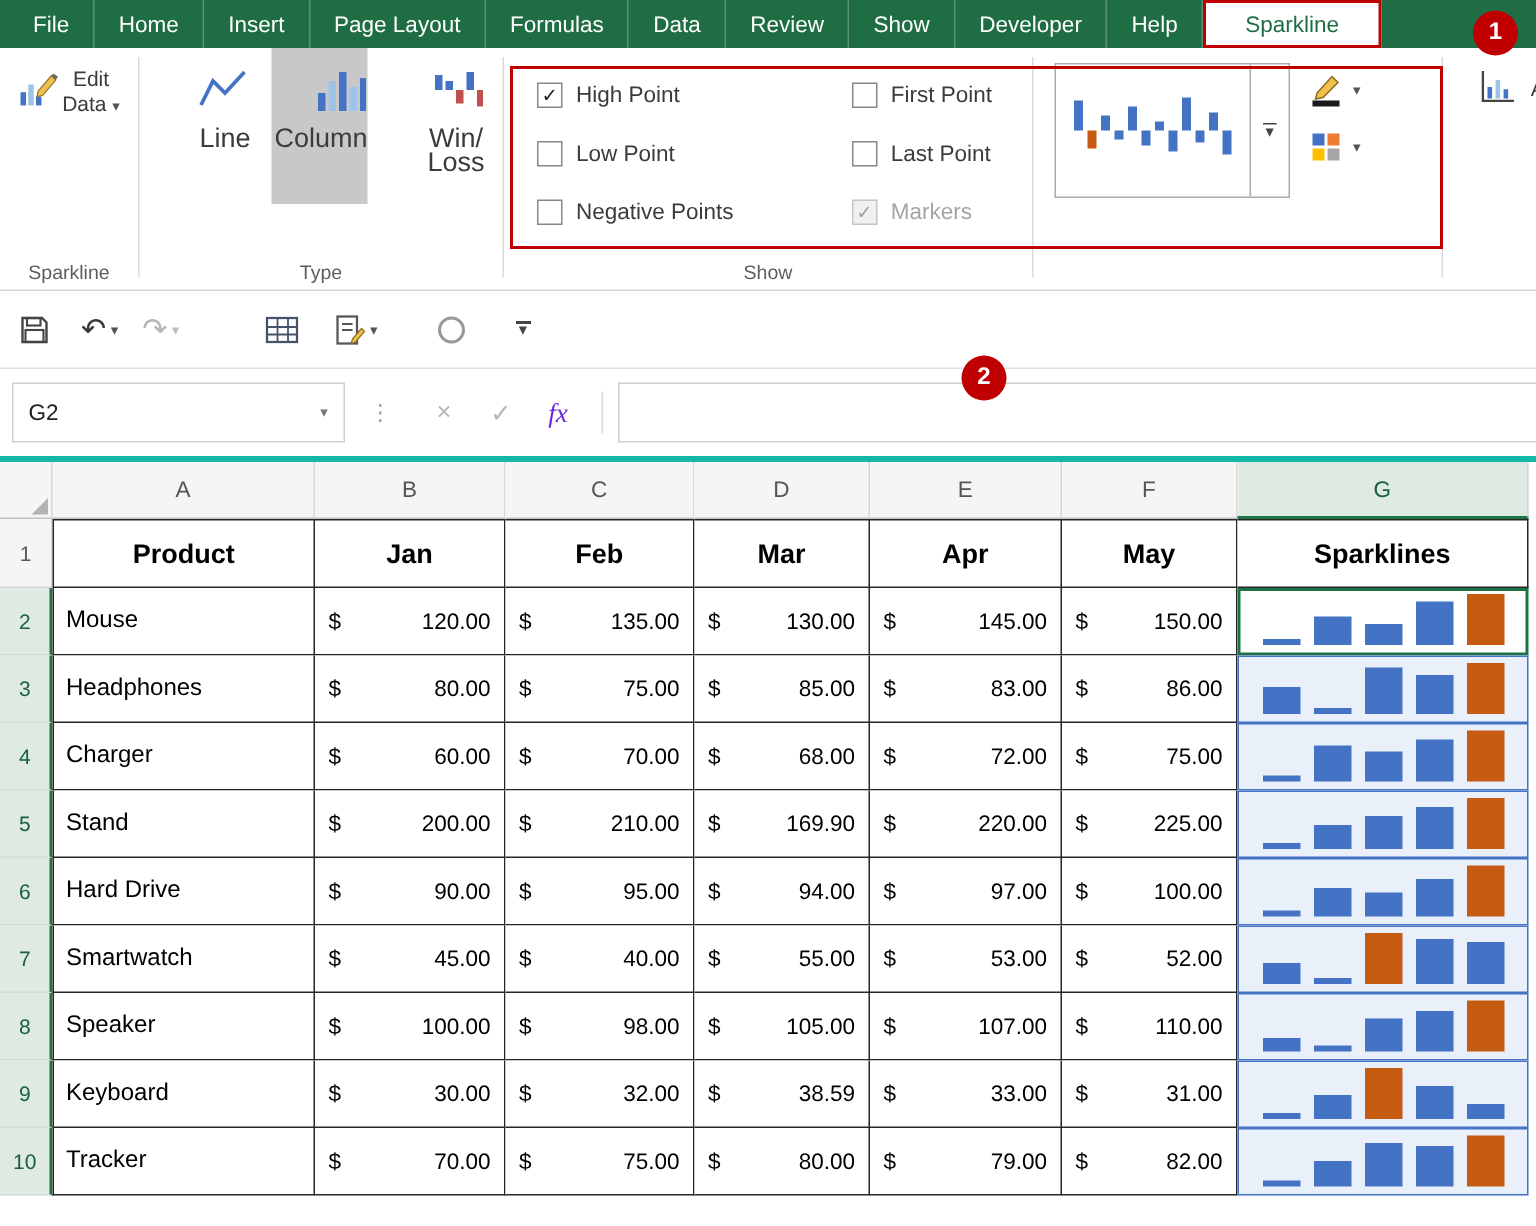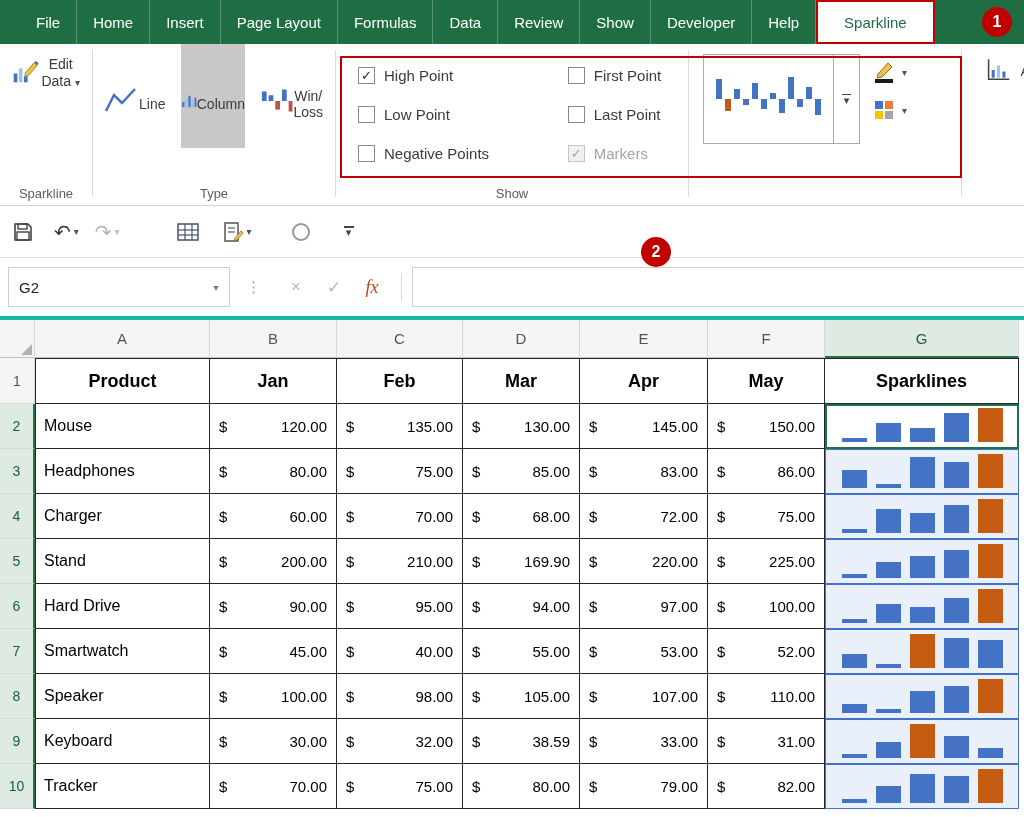--- a/index.html
+++ b/index.html
@@ -6,21 +6,21 @@
   html,body { margin:0; padding:0; }
   body {
     width:1024px; height:817px; overflow:hidden;
     font-family:"Liberation Sans", sans-serif;
     background:#fff;
   }
   .app { position:relative; width:1024px; height:817px; overflow:hidden; background:#fff; }
 
   
   .tabbar {
-    height:44px; background:#1F6E43; display:flex; align-items:stretch; padding-left:20px;
+    height:32px; background:#1F6E43; display:flex; align-items:stretch; padding-left:6px;
   }
   .tab {
     color:#fff; font-size:15px; display:flex; align-items:center;
     padding:0 16px; border-right:1px solid rgba(255,255,255,0.25);
     white-space:nowrap; cursor:default;
   }
   .tab-selected {
     background:#fff; color:#1F6E43; border:2px solid #C00000;
     padding:0 26px; margin:0; font-size:15px;
   }
@@ -50,22 +50,22 @@
   }
   .bigbtn {
     margin:8px auto 0; width:72px; display:flex; flex-direction:row;
     align-items:center; font-size:14px; color:#3B3B3B; text-align:center; cursor:default;
   }
   .bigbtn .biglabel { width:58px; line-height:17px; margin-top:3px; }
   .chev { font-size:10px; color:#555; }
 
   .typebtns { display:flex; padding:0 10px; gap:14px; }
   .typebtn {
-    width:64px; padding-top:10px; height:104px; display:flex; flex-direction:row;
-    align-items:center; font-size:14px; color:#3B3B3B; cursor:default;
+    width:64px; padding-top:10px; height:104px; display:flex; flex-direction:column;
+    align-items:flex-end; font-size:18px; color:#3B3B3B; cursor:default;
   }
   .typebtn .tlabel { margin-top:6px; line-height:16px; text-align:center; }
   .typebtn.selected { background:#C8C8C8; }
 
   .showchecks {
     display:grid; grid-template-rows:repeat(3, 39px); grid-auto-flow:column;
     column-gap:52px; padding:12px 0 0 22px; align-items:center;
   }
   .check { display:flex; align-items:center; gap:9px; font-size:15px; color:#3B3B3B; }
   .box {
@@ -118,21 +118,21 @@
   }
   .namebox {
     width:222px; height:40px; border:1px solid #D1CFCD; display:flex;
     align-items:center; background:#fff;
   }
   .nbtext { flex:1; padding-left:10px; font-size:15px; color:#222; }
   .nbarrow { width:26px; text-align:center; color:#777; font-size:10px; }
   .dots { color:#A0A0A0; margin:0 16px; font-size:15px; }
   .fbtn { width:38px; text-align:center; font-size:17px; cursor:default; }
   .fbtn.gray { color:#B9B7B5; }
-  .fx { font-family:"Liberation Serif", serif; font-style:italic; font-size:18px; color:#c2410c; }
+  .fx { font-family:"Liberation Serif", serif; font-style:italic; font-size:18px; color:#6d28d9; }
   .fdiv { width:1px; height:28px; background:#D8D8D8; margin:0 10px; }
   .fbar {
     flex:1; height:40px; border:1px solid #D1CFCD; border-right:none;
     background:#fff; font-size:15px; padding-left:10px; display:flex; align-items:center;
   }
 
   
   .sheet { position:relative; background:#fff; }
   .colhdrs { display:flex; height:38px; }
   .hcell {

